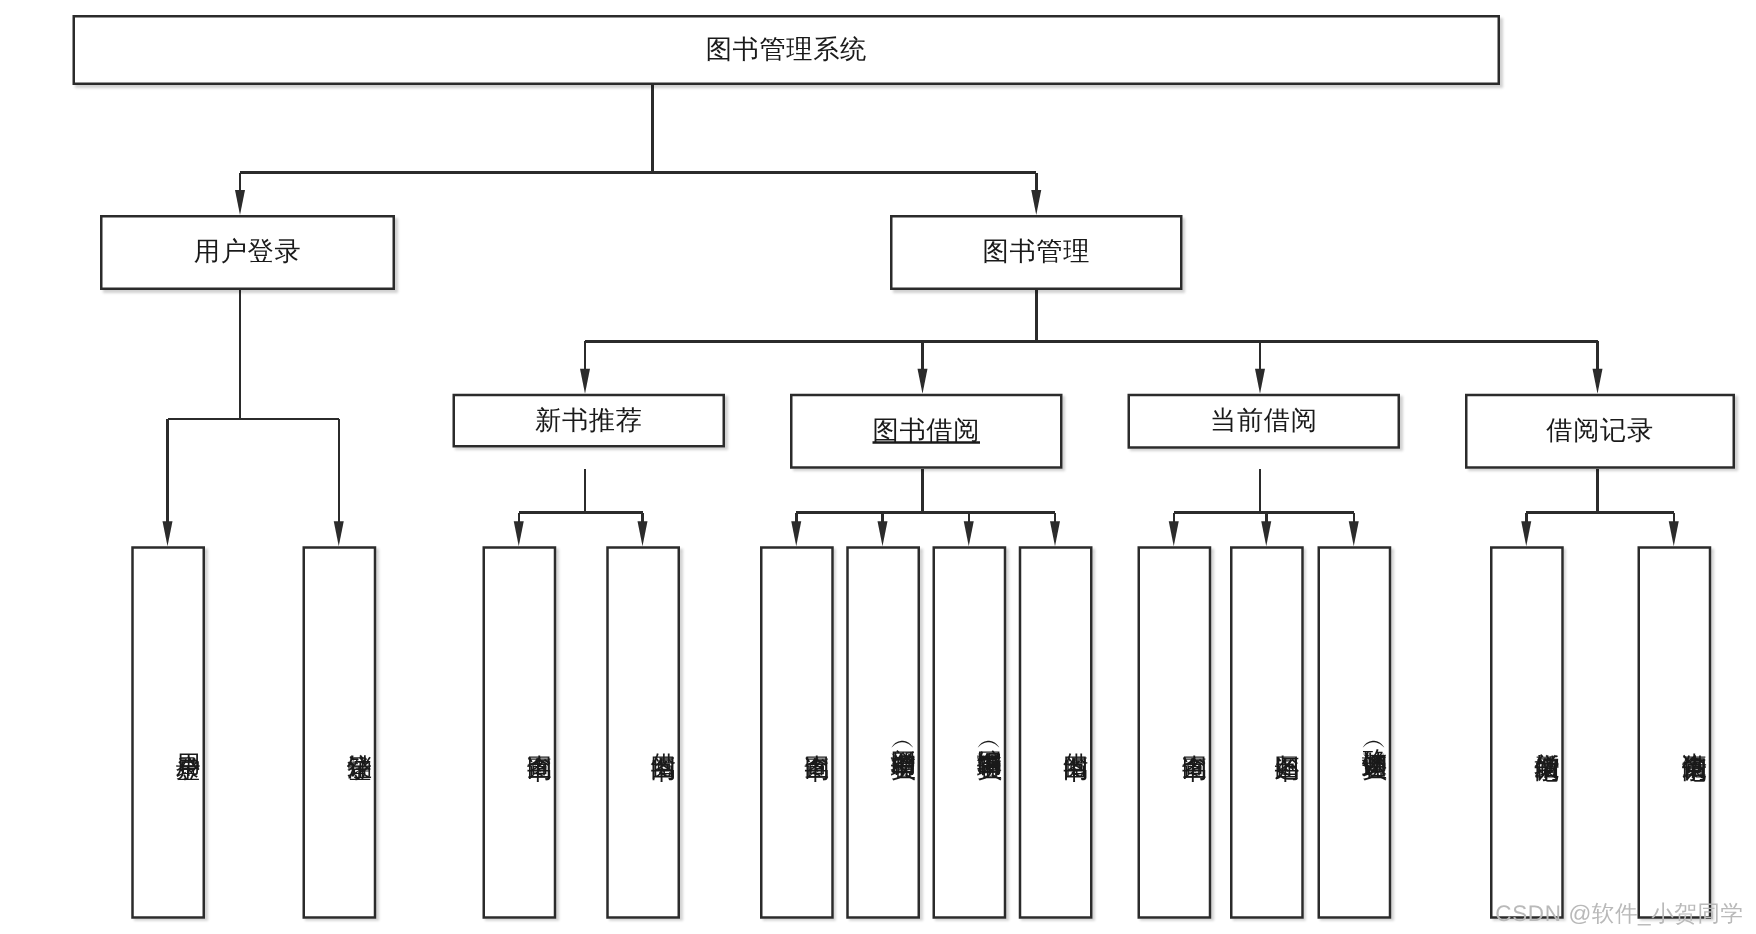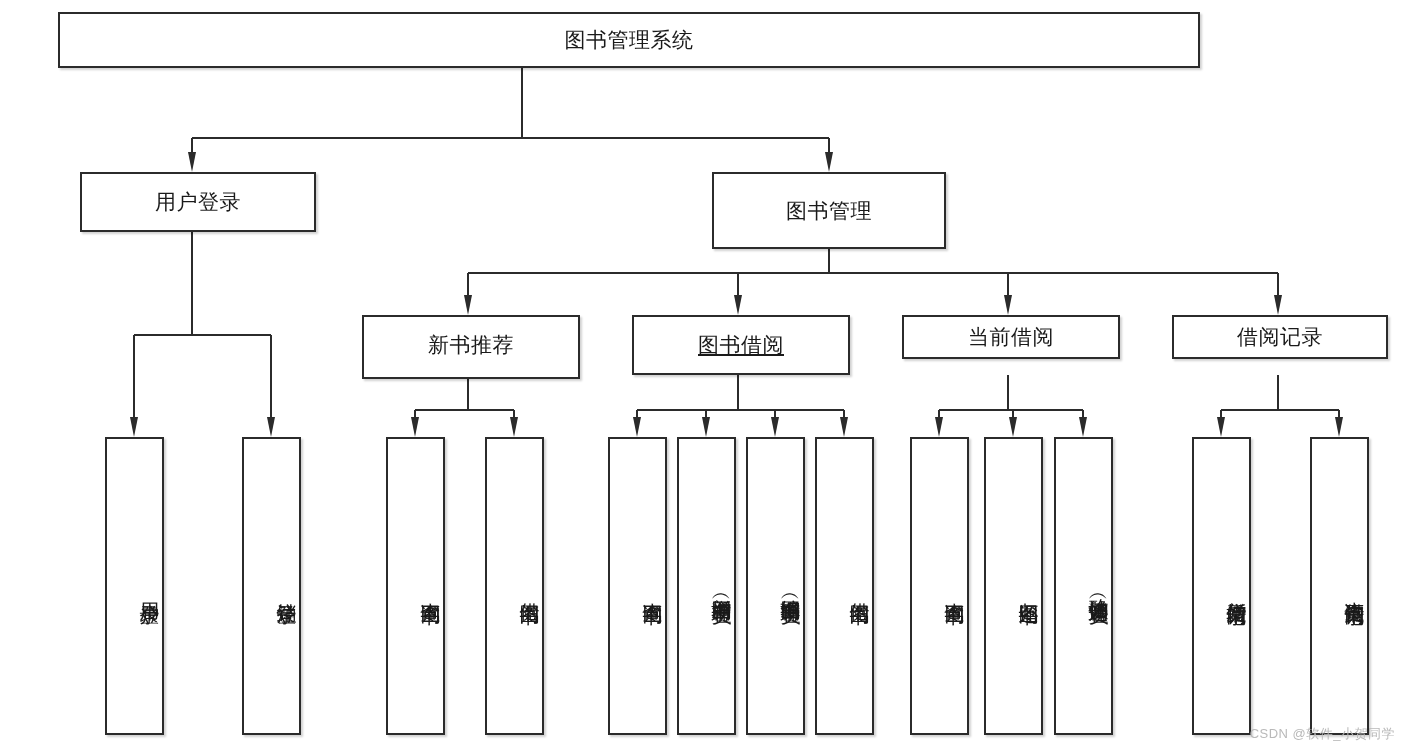--- a/index.html
+++ b/index.html
@@ -60,21 +60,21 @@
     left: 0;
     top: 0;
     width: 1405px;
     height: 747px;
     pointer-events: none;
   }
   .watermark {
     position: absolute;
     right: 10px;
     bottom: 4px;
-    font-size: 13px;
+    font-size: 18px;
     color: #b9b9b9;
     letter-spacing: 0.5px;
     white-space: nowrap;
     user-select: none;
   }
 </style>
 </head>
 <body>
 
 <div id="diagram-root">
@@ -132,33 +132,33 @@
       <line x1="1339" y1="410" x2="1339" y2="418" stroke="#2b2b2b" stroke-width="2" shape-rendering="crispEdges"></line>
       <polygon points="1335,417 1343,417 1339,437" fill="#2b2b2b"></polygon>
     </svg>
   <div id="node-layer">
       <div class="node-box horizontal" style="left: 20px; top: 12px; width: 1142px; height: 56px; margin-left: 38px;">
         <span class="node-label">图书管理系统</span>
       </div>
       <div class="node-box horizontal" style="left: 80px; top: 172px; width: 236px; height: 60px;">
         <span class="node-label">用户登录</span>
       </div>
-      <div class="node-box horizontal" style="left: 712px; top: 172px; width: 234px; height: 77px;">
+      <div class="node-box horizontal" style="left: 712px; top: 172px; width: 234px; height: 60px;">
         <span class="node-label">图书管理</span>
       </div>
-      <div class="node-box horizontal" style="left: 362px; top: 315px; width: 218px; height: 64px; font-family: Liberation Mono, monospace;">
+      <div class="node-box horizontal" style="left: 362px; top: 315px; width: 218px; height: 43px;">
         <span class="node-label">新书推荐</span>
       </div>
       <div class="node-box horizontal" style="left: 632px; top: 315px; width: 218px; height: 60px; text-decoration: underline;">
         <span class="node-label">图书借阅</span>
       </div>
       <div class="node-box horizontal" style="left: 902px; top: 315px; width: 218px; height: 44px;">
         <span class="node-label">当前借阅</span>
       </div>
-      <div class="node-box horizontal" style="left: 1172px; top: 315px; width: 216px; height: 44px;">
+      <div class="node-box horizontal" style="left: 1172px; top: 315px; width: 216px; height: 60px;">
         <span class="node-label">借阅记录</span>
       </div>
       <div class="node-box vertical" style="left: 105px; top: 437px; width: 59px; height: 298px;">
         <span class="node-label">用户登录</span>
       </div>
       <div class="node-box vertical" style="left: 242px; top: 437px; width: 59px; height: 298px;">
         <span class="node-label">注销登录</span>
       </div>
       <div class="node-box vertical" style="left: 386px; top: 437px; width: 59px; height: 298px;">
         <span class="node-label">查询图书</span>

